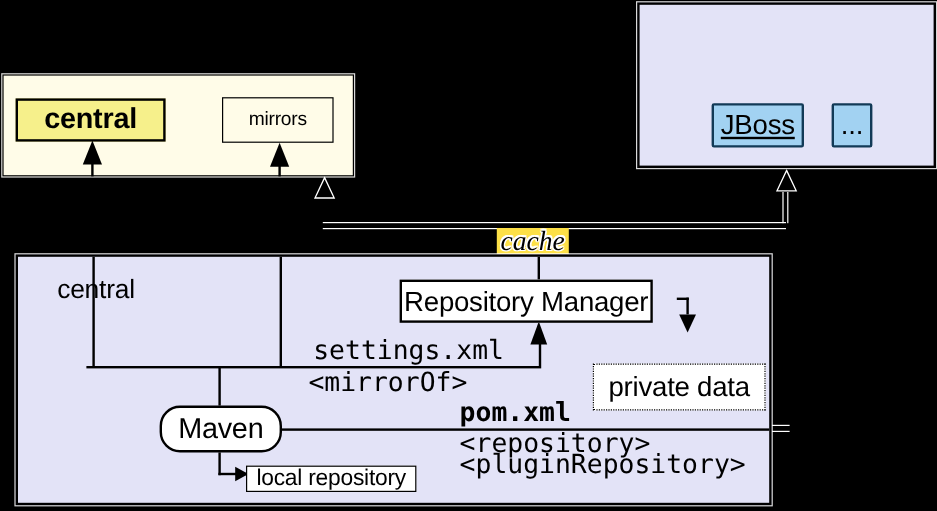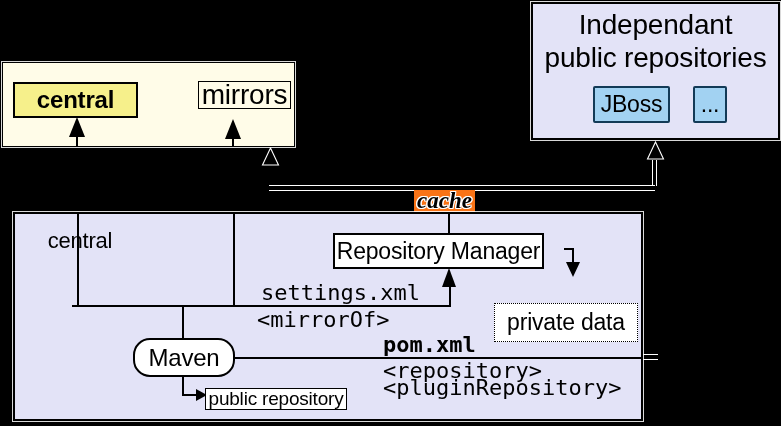--- a/index.html
+++ b/index.html
@@ -18,50 +18,46 @@
   .wdbl{position:absolute;border-top:1.5px solid #fff;border-bottom:1.5px solid #fff;box-sizing:border-box;}
   .wvdbl{position:absolute;border-left:1.5px solid #fff;border-right:1.5px solid #fff;box-sizing:border-box;}
   .arr{position:absolute;width:0;height:0;}
   .up{border-left:8px solid transparent;border-right:8px solid transparent;border-bottom:20px solid #000;}
   .up-s{border-left:7.5px solid transparent;border-right:7.5px solid transparent;border-bottom:19px solid #000;}
   .right{border-top:6px solid transparent;border-bottom:6px solid transparent;border-left:11px solid #000;}
   .down{border-left:7px solid transparent;border-right:7px solid transparent;border-top:15px solid #000;}
   .mono{font-family:"DejaVu Sans Mono",monospace;font-size:22px;line-height:23px;white-space:nowrap;}
   .sans{letter-spacing:-0.2px;white-space:nowrap;}
   .ctr{text-align:center;}
-  .cacheTxt{font-family:"Liberation Serif",serif;font-style:italic;font-weight:bold;font-size:23px;
-    color:#000;background:#f97316;padding:0 3px;line-height:22px;
+  .cacheTxt{font-family:"Liberation Serif",serif;font-style:italic;font-weight:normal;font-size:23px;
+    color:#000;background:#fde047;padding:0 3px;line-height:22px;
     text-shadow:-1px -1px 0 #fff,1px -1px 0 #fff,-1px 1px 0 #fff,1px 1px 0 #fff,
                 0 -1.2px 0 #fff,0 1.2px 0 #fff,-1.2px 0 0 #fff,1.2px 0 0 #fff;}
   .dotted{border:1.5px dotted #000;background:#fff;margin-top:24px;}
 </style>
 </head>
 <body>
 
 <div class="stage">
 
   <div class="panel cream" style="left:2px;top:62px;width:293px;height:85px;border-width:1px;">
     <div class="box" style="left:10px;top:19px;width:125px;height:36px;background:var(--box_yellow,#f6f08b);font-weight:bold;font-size:24px;">
       <span>central</span>
     </div>
-    <div class="box thin" style="left:195px;top:18px;width:93px;height:28px;background:var(--panel_cream,#fffce8);font-size:28px;">
+    <div class="box thin" style="left:182px;top:18px;width:93px;height:38px;background:var(--panel_cream,#fffce8);font-size:16px;">
       <span>mirrors</span>
     </div>
     <div class="arr up" style="left:66px;top:54px;"></div>
     <div class="ln" style="left:73px;top:73px;width:2px;height:11px;"></div>
     <div class="arr up" style="left:222px;top:56px;"></div>
     <div class="ln" style="left:229px;top:75px;width:2px;height:9px;"></div>
   </div>
 
   <div class="panel lav" style="left:531px;top:2px;width:249px;height:138px;">
-    <div class="abs sans ctr" style="left:0;top:4px;width:100%;font-size:28px;line-height:33px;">
-      <span style="display:block">Independant</span>
-      <span style="display:block">public repositories</span>
-    </div>
-    <div class="box" style="left:60px;top:82px;width:77px;height:37px;background:var(--box_blue,#a2d2f2);border-color:var(--box_blue_border,#123a57);border-radius:2px;font-size:23px;">
+    <div class="box" style="left:60px;top:82px;width:77px;height:37px;background:var(--box_blue,#a2d2f2);border-color:var(--box_blue_border,#123a57);border-radius:2px;font-size:23px;text-decoration:underline;">
       <span>JBoss</span>
     </div>
     <div class="box" style="left:160px;top:82px;width:34px;height:37px;background:var(--box_blue,#a2d2f2);border-color:var(--box_blue_border,#123a57);border-radius:2px;font-size:23px;">
       <span>...</span>
     </div>
   </div>
 
   <svg class="abs" style="left:261px;top:147px;" width="19" height="19" viewBox="0 0 19 19">
     <polygon points="9.5,1 17.5,18 1.5,18" fill="#000" stroke="#fff" stroke-width="1.1"></polygon>
   </svg>
@@ -100,21 +96,21 @@
     <div class="abs mono" style="left:246px;top:67px;font-weight:normal;">settings.xml</div>
     <div class="abs mono" style="left:242px;top:94px;">&lt;mirrorOf&gt;</div>
 
     <div class="box" style="left:118px;top:124px;width:102px;height:39px;font-size:24px;border-radius:17px;">
       <span>Maven</span>
     </div>
     <div class="ln" style="left:167px;top:163px;width:2px;height:19px;"></div>
     <div class="ln" style="left:167px;top:180px;width:23px;height:2px;"></div>
     <div class="arr right" style="left:181px;top:175px;"></div>
     <div class="box thin" style="left:190px;top:174px;width:142px;height:22px;font-size:19px;">
-      <span>public repository</span>
+      <span>local repository</span>
     </div>
 
     <div class="ln" style="left:220px;top:143px;width:406px;height:2px;"></div>
     <div class="abs mono" style="left:368px;top:119px;font-weight:bold;">pom.xml</div>
     <div class="abs mono" style="left:368px;top:145px;">&lt;repository&gt;</div>
     <div class="abs mono" style="left:368px;top:162px;">&lt;pluginRepository&gt;</div>
 
     <div class="abs sans ctr" style="left:0;top:16px;width:130px;font-size:22px;line-height:22px;">
       <span style="display:block">central</span>
     </div>

